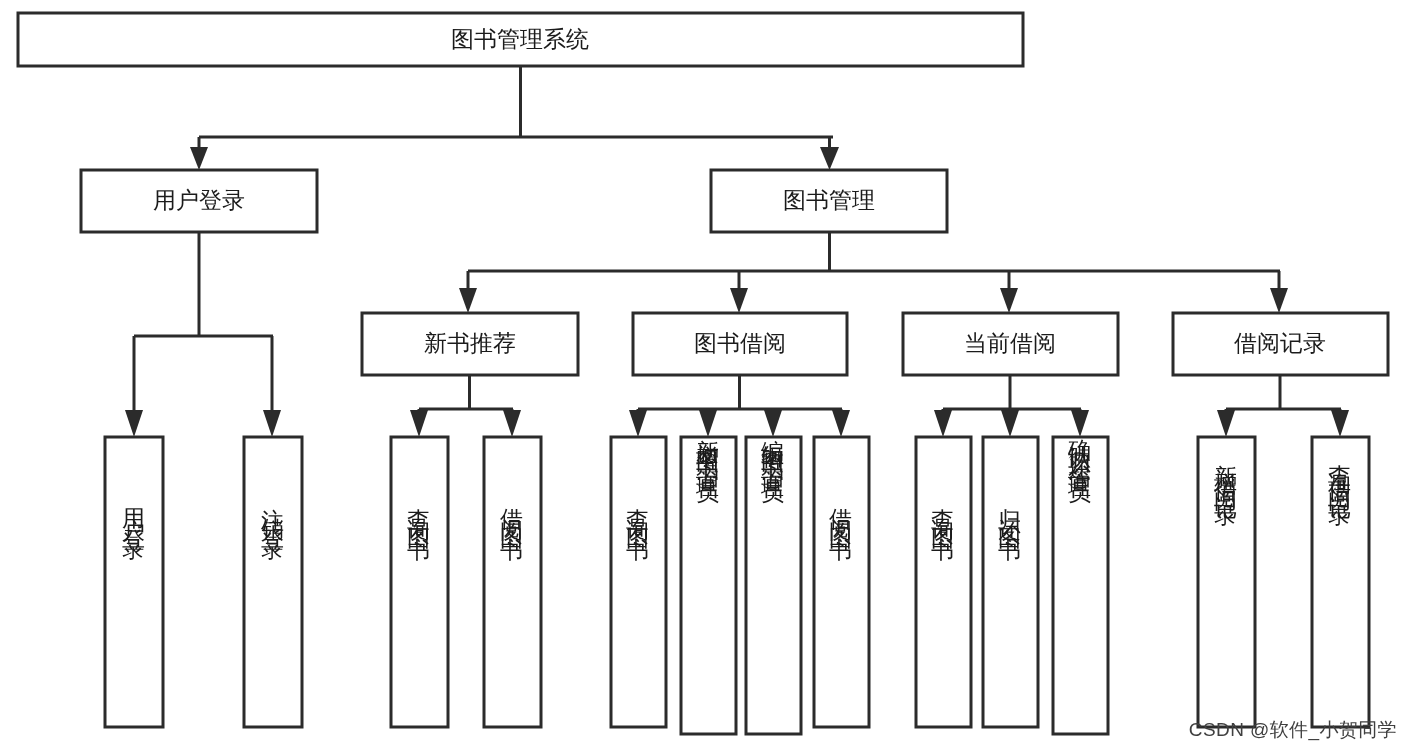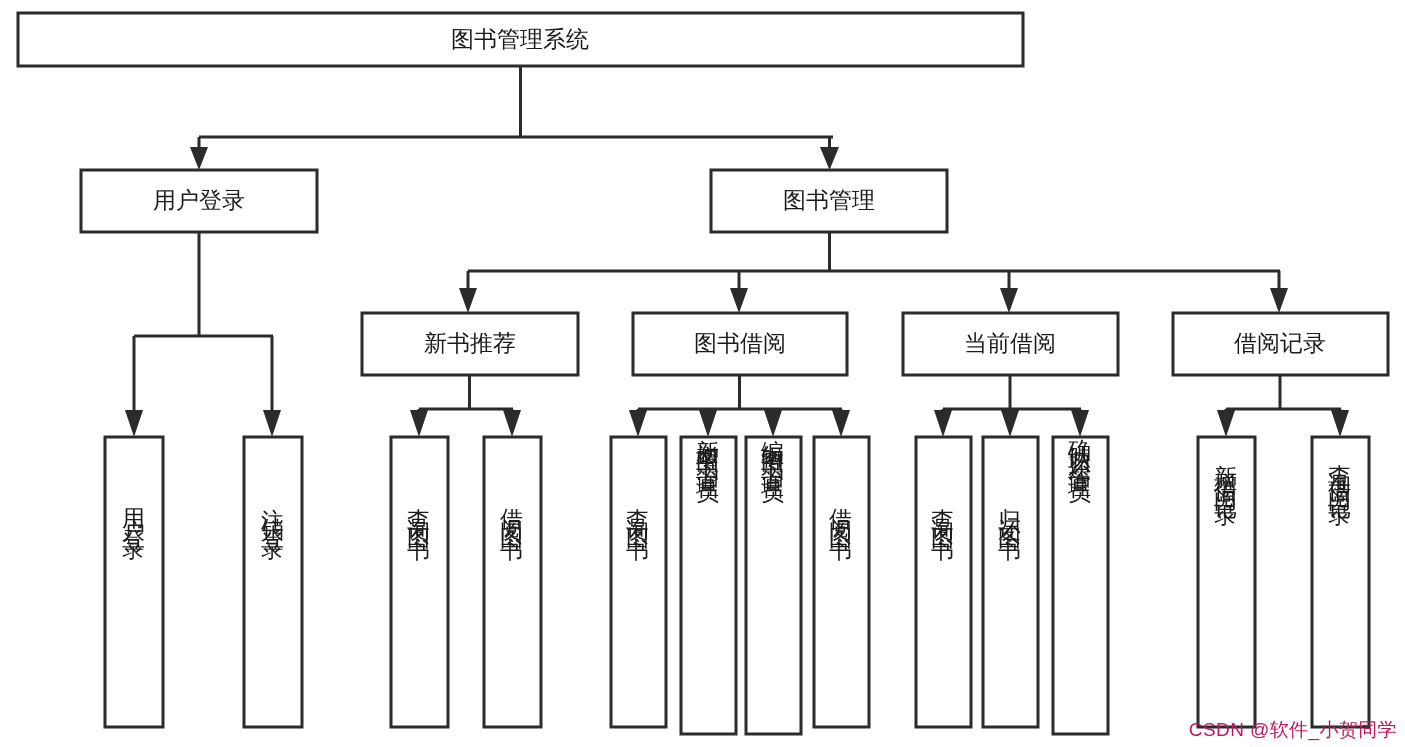--- a/index.html
+++ b/index.html
@@ -16,21 +16,21 @@
     font-family:"Liberation Sans","DejaVu Sans",sans-serif;
     font-size:23px;fill:#1b1b1b;text-anchor:middle;dominant-baseline:middle;
   }
   .vlabel{
     font-family:"Liberation Sans","DejaVu Sans",sans-serif;
     font-size:23px;fill:#1b1b1b;
   }
   .watermark{
     position:absolute;right:8px;bottom:4px;
     font-family:"Liberation Sans","DejaVu Sans",sans-serif;
-    font-size:19px;color:#be185d;white-space:nowrap;letter-spacing:0.4px;
+    font-size:19px;color:#404040;white-space:nowrap;letter-spacing:0.4px;
   }
 </style>
 </head>
 <body>
 
 <div id="stage">
 
   <svg id="diagram" viewBox="0 0 1405 747">
 
     <g>

